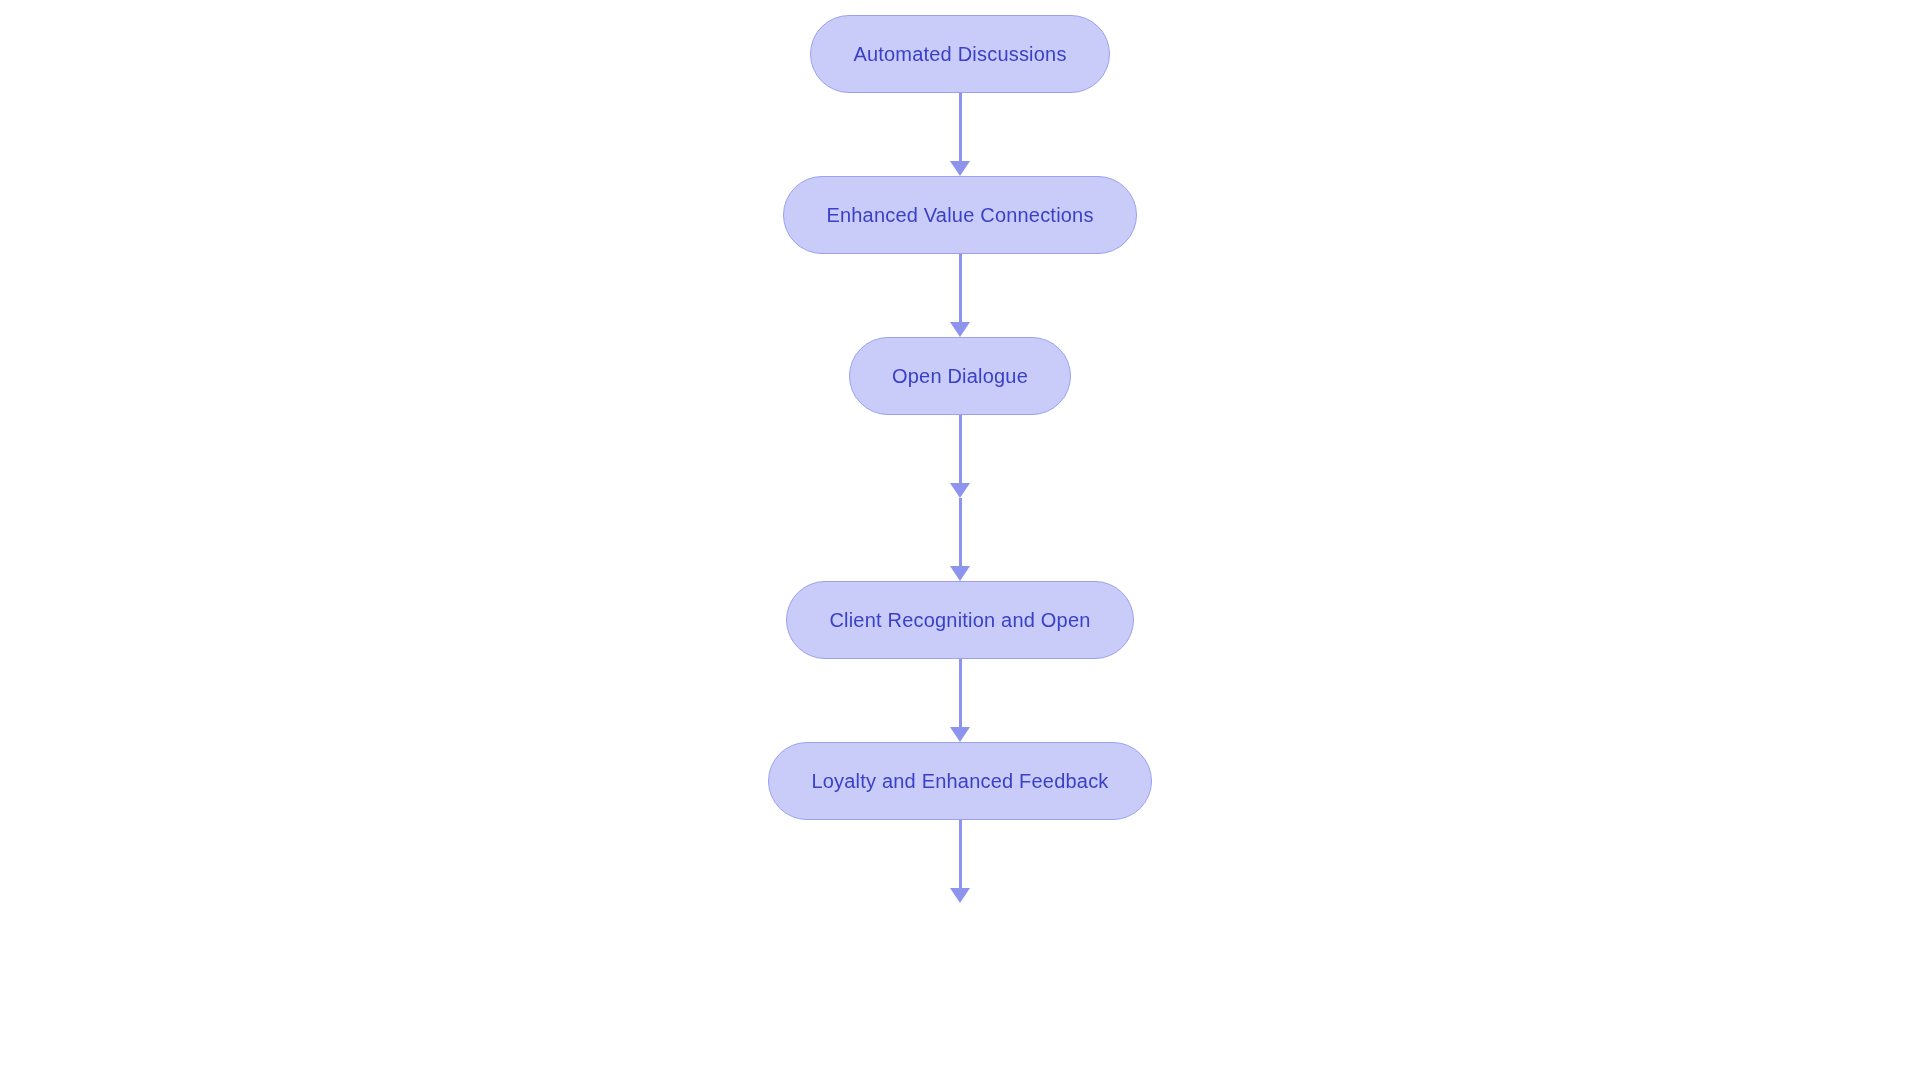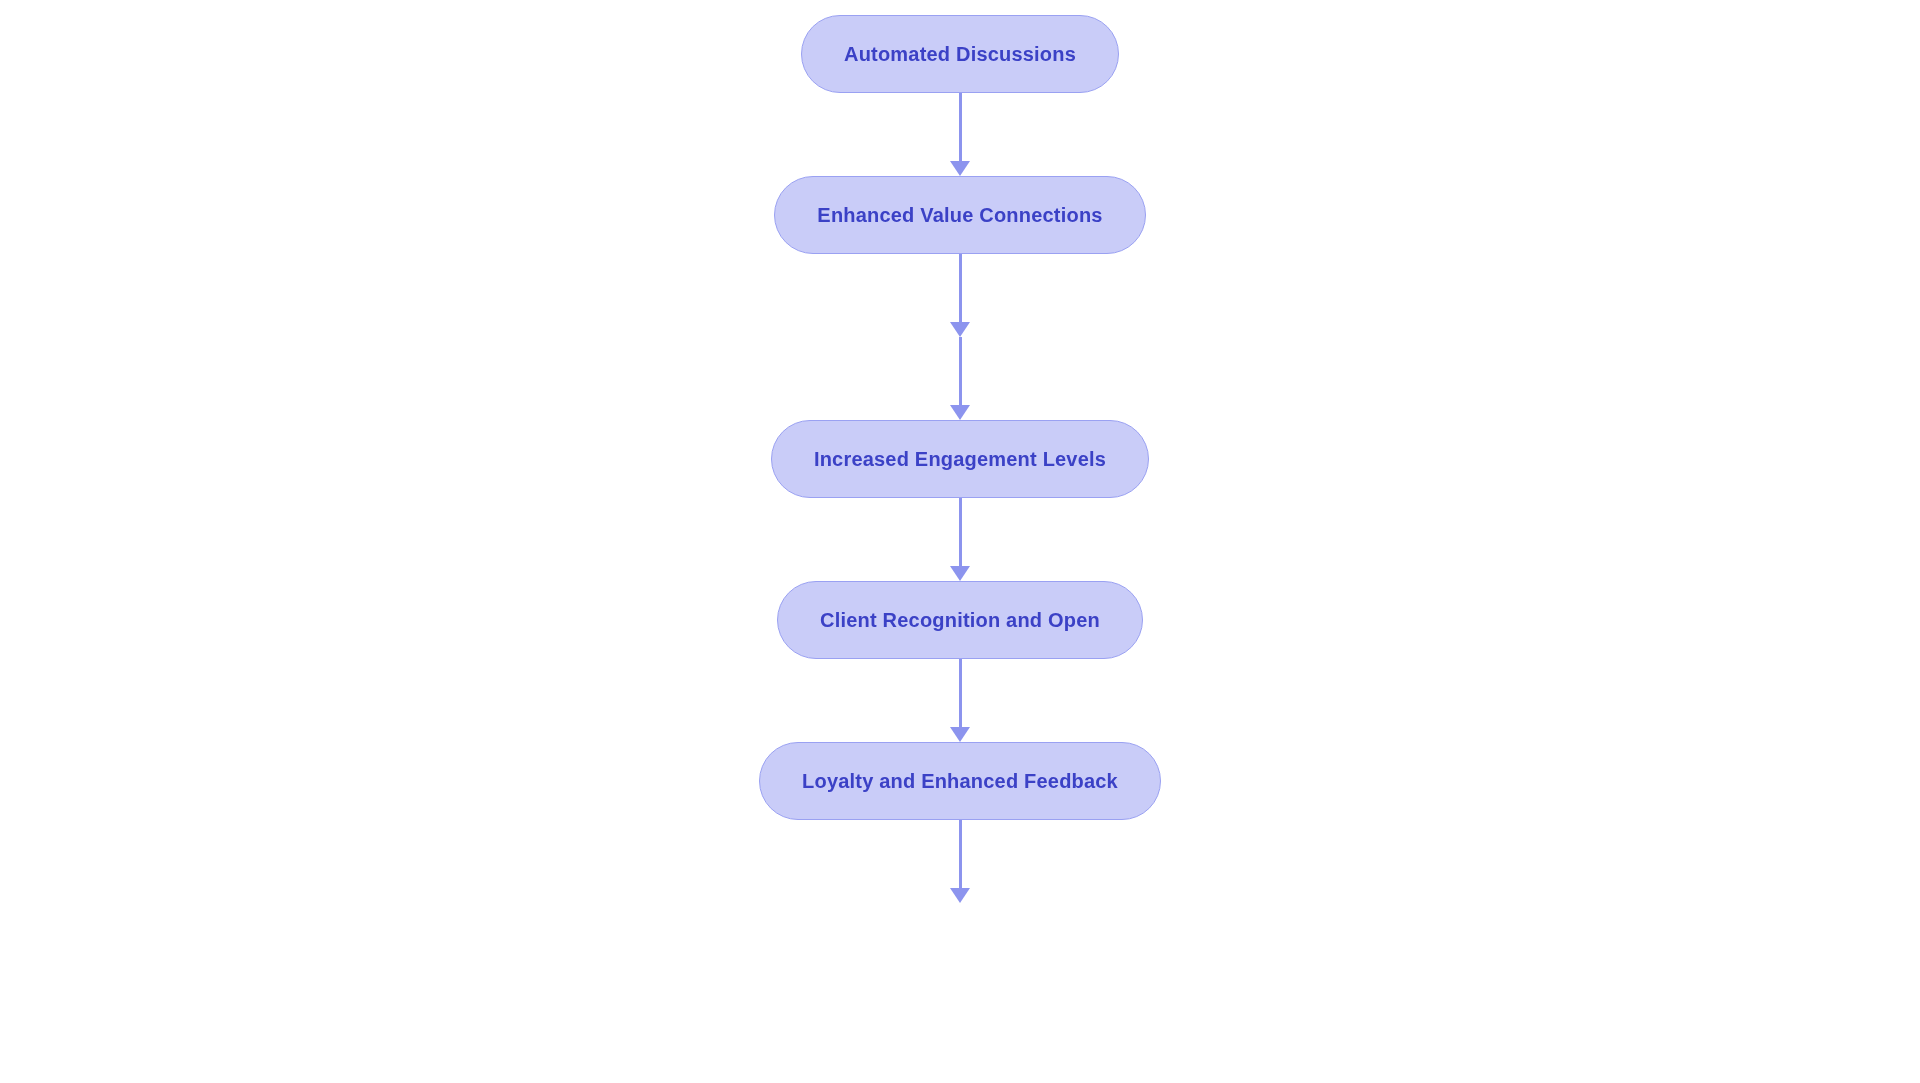--- a/index.html
+++ b/index.html
@@ -31,21 +31,21 @@
     padding: 0 42px;
     min-width: 176px;
     background: var(--node-fill, #c9ccf8);
     border: 1.5px solid var(--node-border, #9aa1f2);
     border-radius: 39px;
     flex: 0 0 auto;
   }
   .flow-node .node-label {
     color: var(--node-text, #3b41c6);
     font-size: 20px;
-    font-weight: 700;
+    font-weight: 400;
     letter-spacing: 0.2px;
     white-space: nowrap;
   }
   .connector {
     height: 83px;
     display: flex;
     flex-direction: column;
     align-items: center;
     flex: 0 0 auto;
   }
@@ -78,29 +78,29 @@
 
   <div class="flow-node">
     <span class="node-label">Enhanced Value Connections</span>
   </div>
 
   <div class="connector">
     <div class="arrow-line"></div>
     <div class="arrow-head"></div>
   </div>
 
+  <div class="flow-node">
+    <span class="node-label">Open Dialogue</span>
+  </div>
 
   <div class="connector">
     <div class="arrow-line"></div>
     <div class="arrow-head"></div>
   </div>
 
-  <div class="flow-node">
-    <span class="node-label">Increased Engagement Levels</span>
-  </div>
 
   <div class="connector">
     <div class="arrow-line"></div>
     <div class="arrow-head"></div>
   </div>
 
   <div class="flow-node">
     <span class="node-label">Client Recognition and Open</span>
   </div>
 

